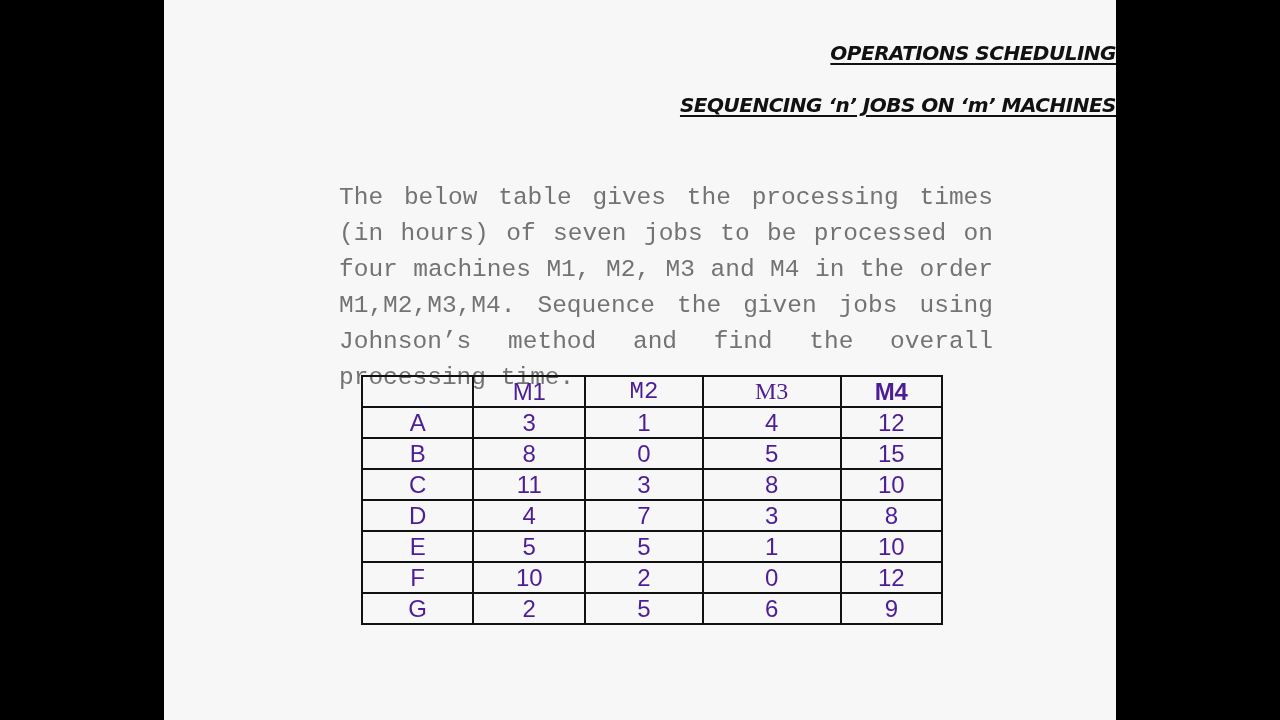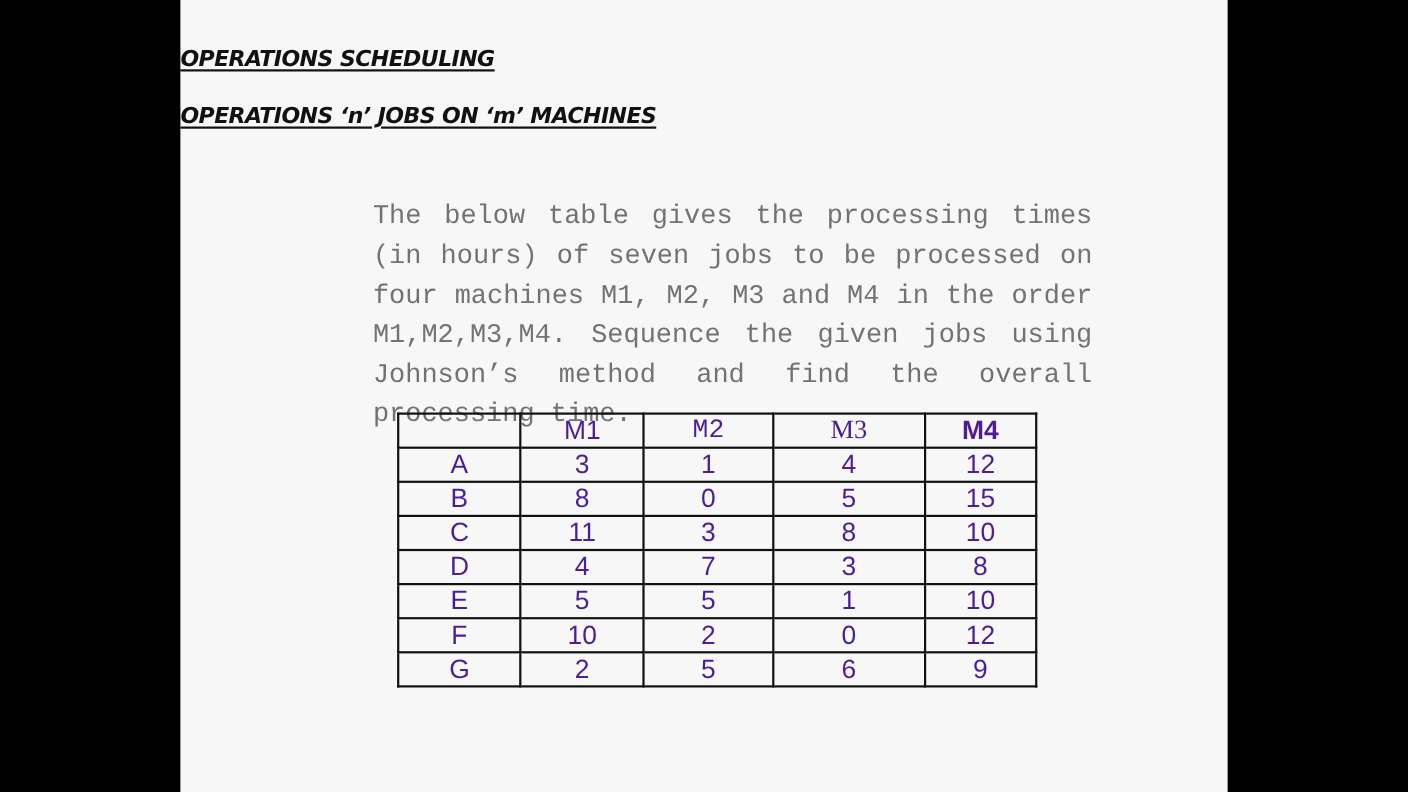--- a/index.html
+++ b/index.html
@@ -15,21 +15,21 @@
       left: 164px;
       top: 0;
       width: 952px;
       height: 720px;
       background: #f7f7f7;
     }
     .title {
       position: absolute;
       left: 0;
       width: 952px;
-      text-align: left;
+      text-align: right;
       font-family: "DejaVu Sans", sans-serif;
       font-weight: bold;
       font-style: italic;
       text-decoration: underline;
       text-decoration-thickness: 2px;
       text-underline-offset: 3px;
       color: #111111;
       letter-spacing: -0.5px;
     }
     .title-1 {
@@ -75,21 +75,21 @@
     table.jobs .c1 { width: 113px; }
     table.jobs .c2 { width: 119px; font-family: Liberation Mono, monospace; }
     table.jobs .c3 { width: 140px; font-family: Liberation Serif, serif; }
     table.jobs .c4 { width: 102px; font-weight: bold; }
   </style>
 </head>
 <body>
 
 <div class="slide">
   <div class="title title-1">OPERATIONS SCHEDULING</div>
-  <div class="title title-2">OPERATIONS ‘n’ JOBS ON ‘m’ MACHINES</div>
+  <div class="title title-2">SEQUENCING ‘n’ JOBS ON ‘m’ MACHINES</div>
 
   <div class="problem">The below table gives the processing times (in hours) of seven jobs to be processed on four machines M1, M2, M3 and M4 in the order M1,M2,M3,M4. Sequence the given jobs using Johnson’s method and find the overall processing time.</div>
 
   <table class="jobs">
     <thead>
       <tr>
         <th class="c0"></th>
         <th class="c1">M1</th>
         <th class="c2">M2</th>
         <th class="c3">M3</th>

